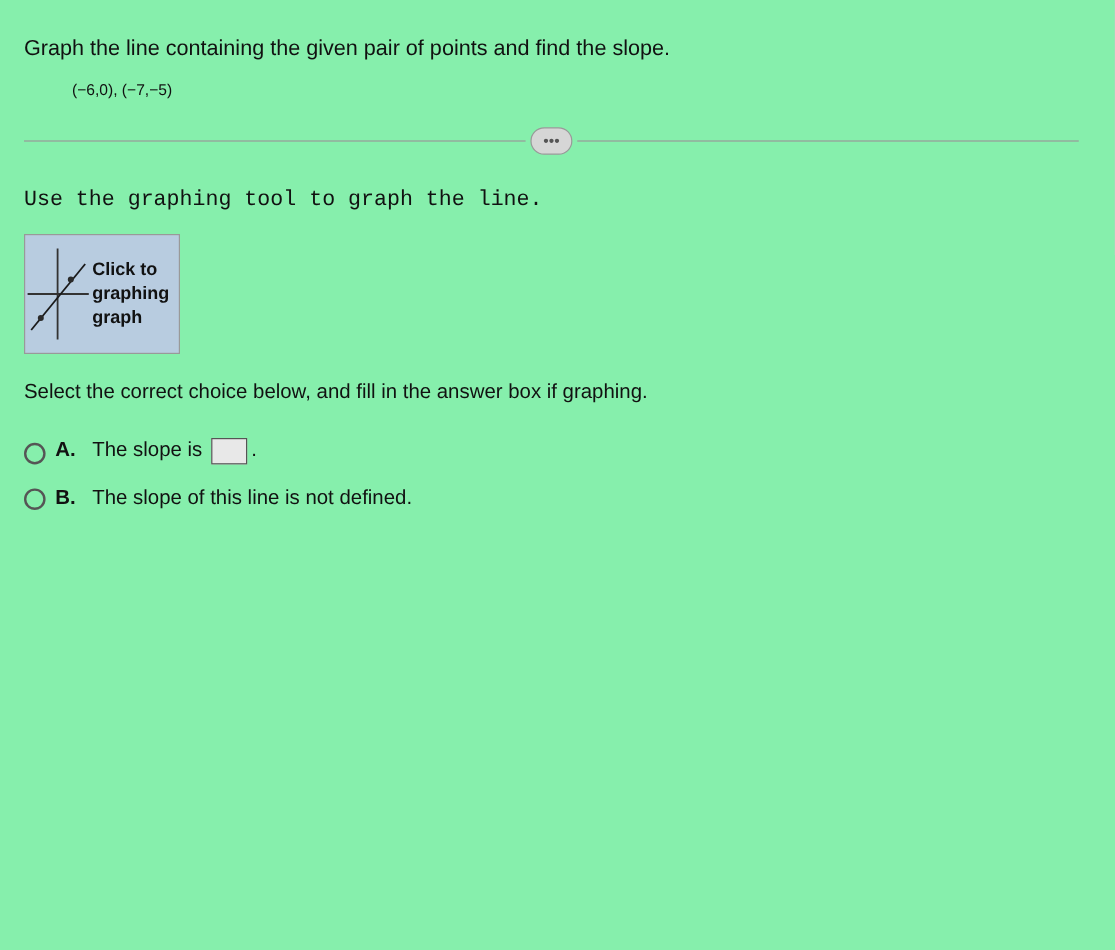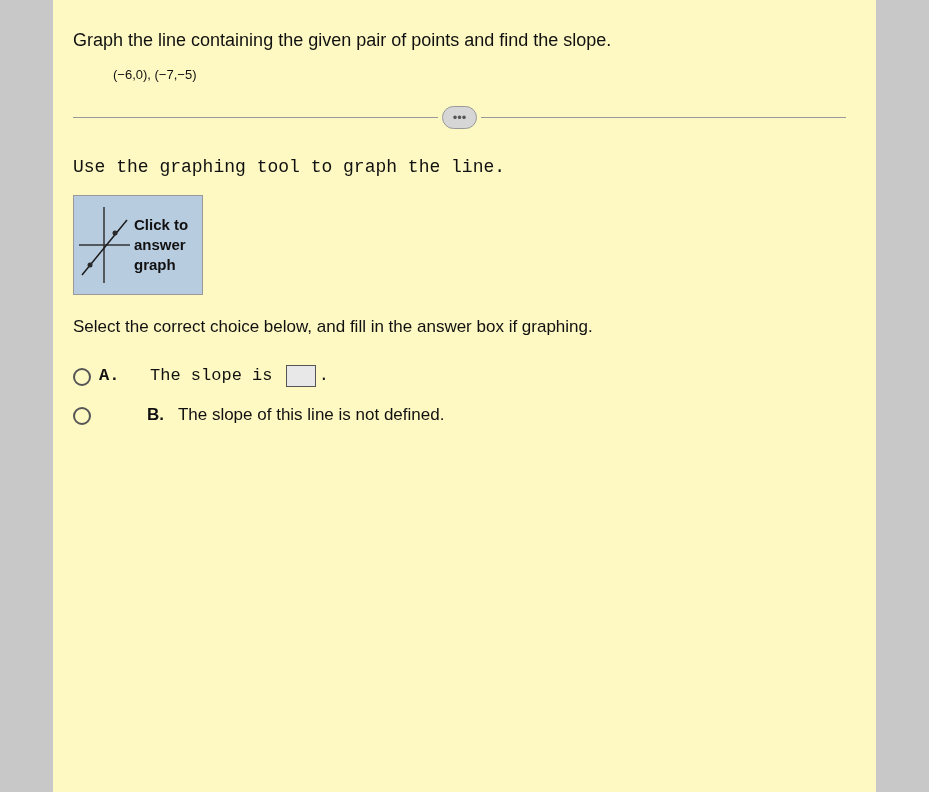--- a/index.html
+++ b/index.html
@@ -12,22 +12,22 @@
       width: 929px;
       height: 792px;
       background-color: #c8c8c8;
       font-family: Arial, sans-serif;
       display: flex;
       align-items: flex-start;
       justify-content: center;
     }
 
     .main-container {
-      background-color: #fef9c3;
-      width: 823px;
+      background-color: #86efac;
+      width: 929px;
       min-height: 792px;
       padding: 30px 30px 30px 20px;
     }
 
     .question-text {
       font-size: 18px;
       color: #111;
       margin-bottom: 16px;
       font-weight: 400;
     }
@@ -122,22 +122,21 @@
 
     .select-text {
       font-size: 17px;
       color: #111;
       margin-bottom: 28px;
     }
 
     .choice-container {
       margin-bottom: 18px;
       display: flex;
-      align-items: center;
-      font-family: Liberation Mono, monospace;
+      align-items: flex-end;
     }
 
     .radio-btn {
       width: 18px;
       height: 18px;
       border: 2px solid #555;
       border-radius: 50%;
       display: inline-block;
       margin-right: 8px;
       margin-top: 2px;
@@ -169,21 +168,20 @@
       font-size: 15px;
       color: #3a7abf;
       margin-left: 26px;
       margin-top: 4px;
       font-style: italic;
     }
 
     .choice-b-container {
       display: flex;
       margin-top: 12px;
-      gap: 48px;
     }
   </style>
 </head>
 <body>
 
 <div class="main-container">
 
   <p class="question-text">Graph the line containing the given pair of points and find the slope.</p>
   <p class="points-text">(−6,0), (−7,−5)</p>
 
@@ -206,21 +204,21 @@
           <line x1="27" y1="2" x2="27" y2="78" stroke="#333" stroke-width="1.5"></line>
 
           <line x1="5" y1="70" x2="50" y2="15" stroke="#1a1a1a" stroke-width="1.5"></line>
 
           <circle cx="13" cy="60" r="2.5" fill="#2a2a2a"></circle>
           <circle cx="38" cy="28" r="2.5" fill="#2a2a2a"></circle>
         </svg>
       </div>
       <div class="graph-label">
         <span class="graph-label-line">Click to</span>
-        <span class="graph-label-line">answer</span>
+        <span class="graph-label-line">graphing</span>
         <span class="graph-label-line">graph</span>
       </div>
     </div>
   </div>
 
   <p class="select-text">Select the correct choice below, and fill in the answer box if graphing.</p>
 
   <div class="choice-container">
     <div class="radio-btn"></div>
     <div>

